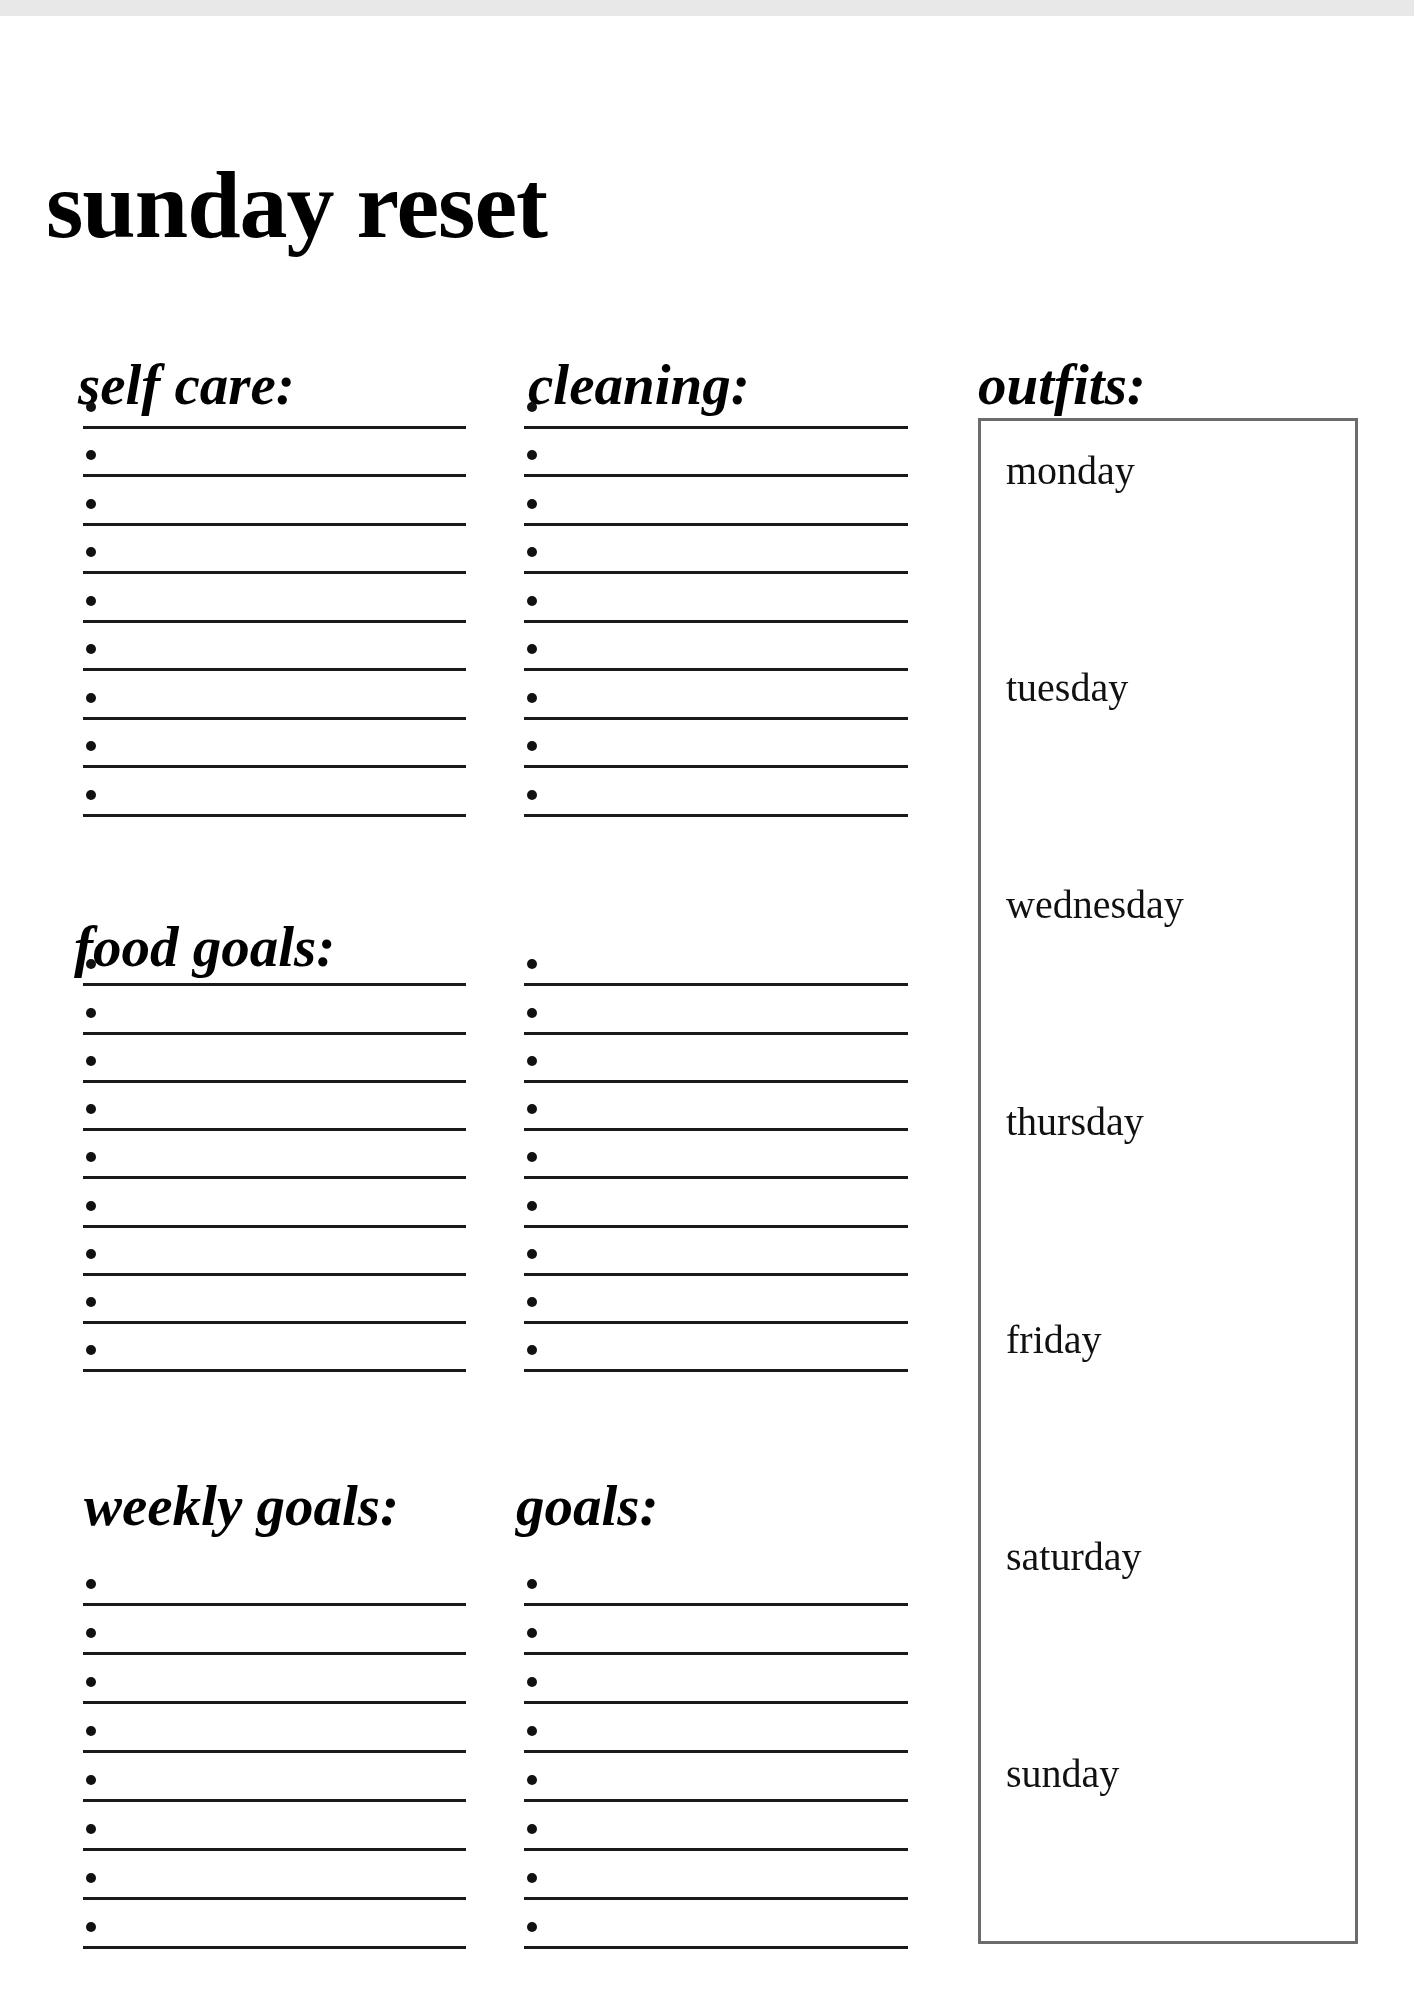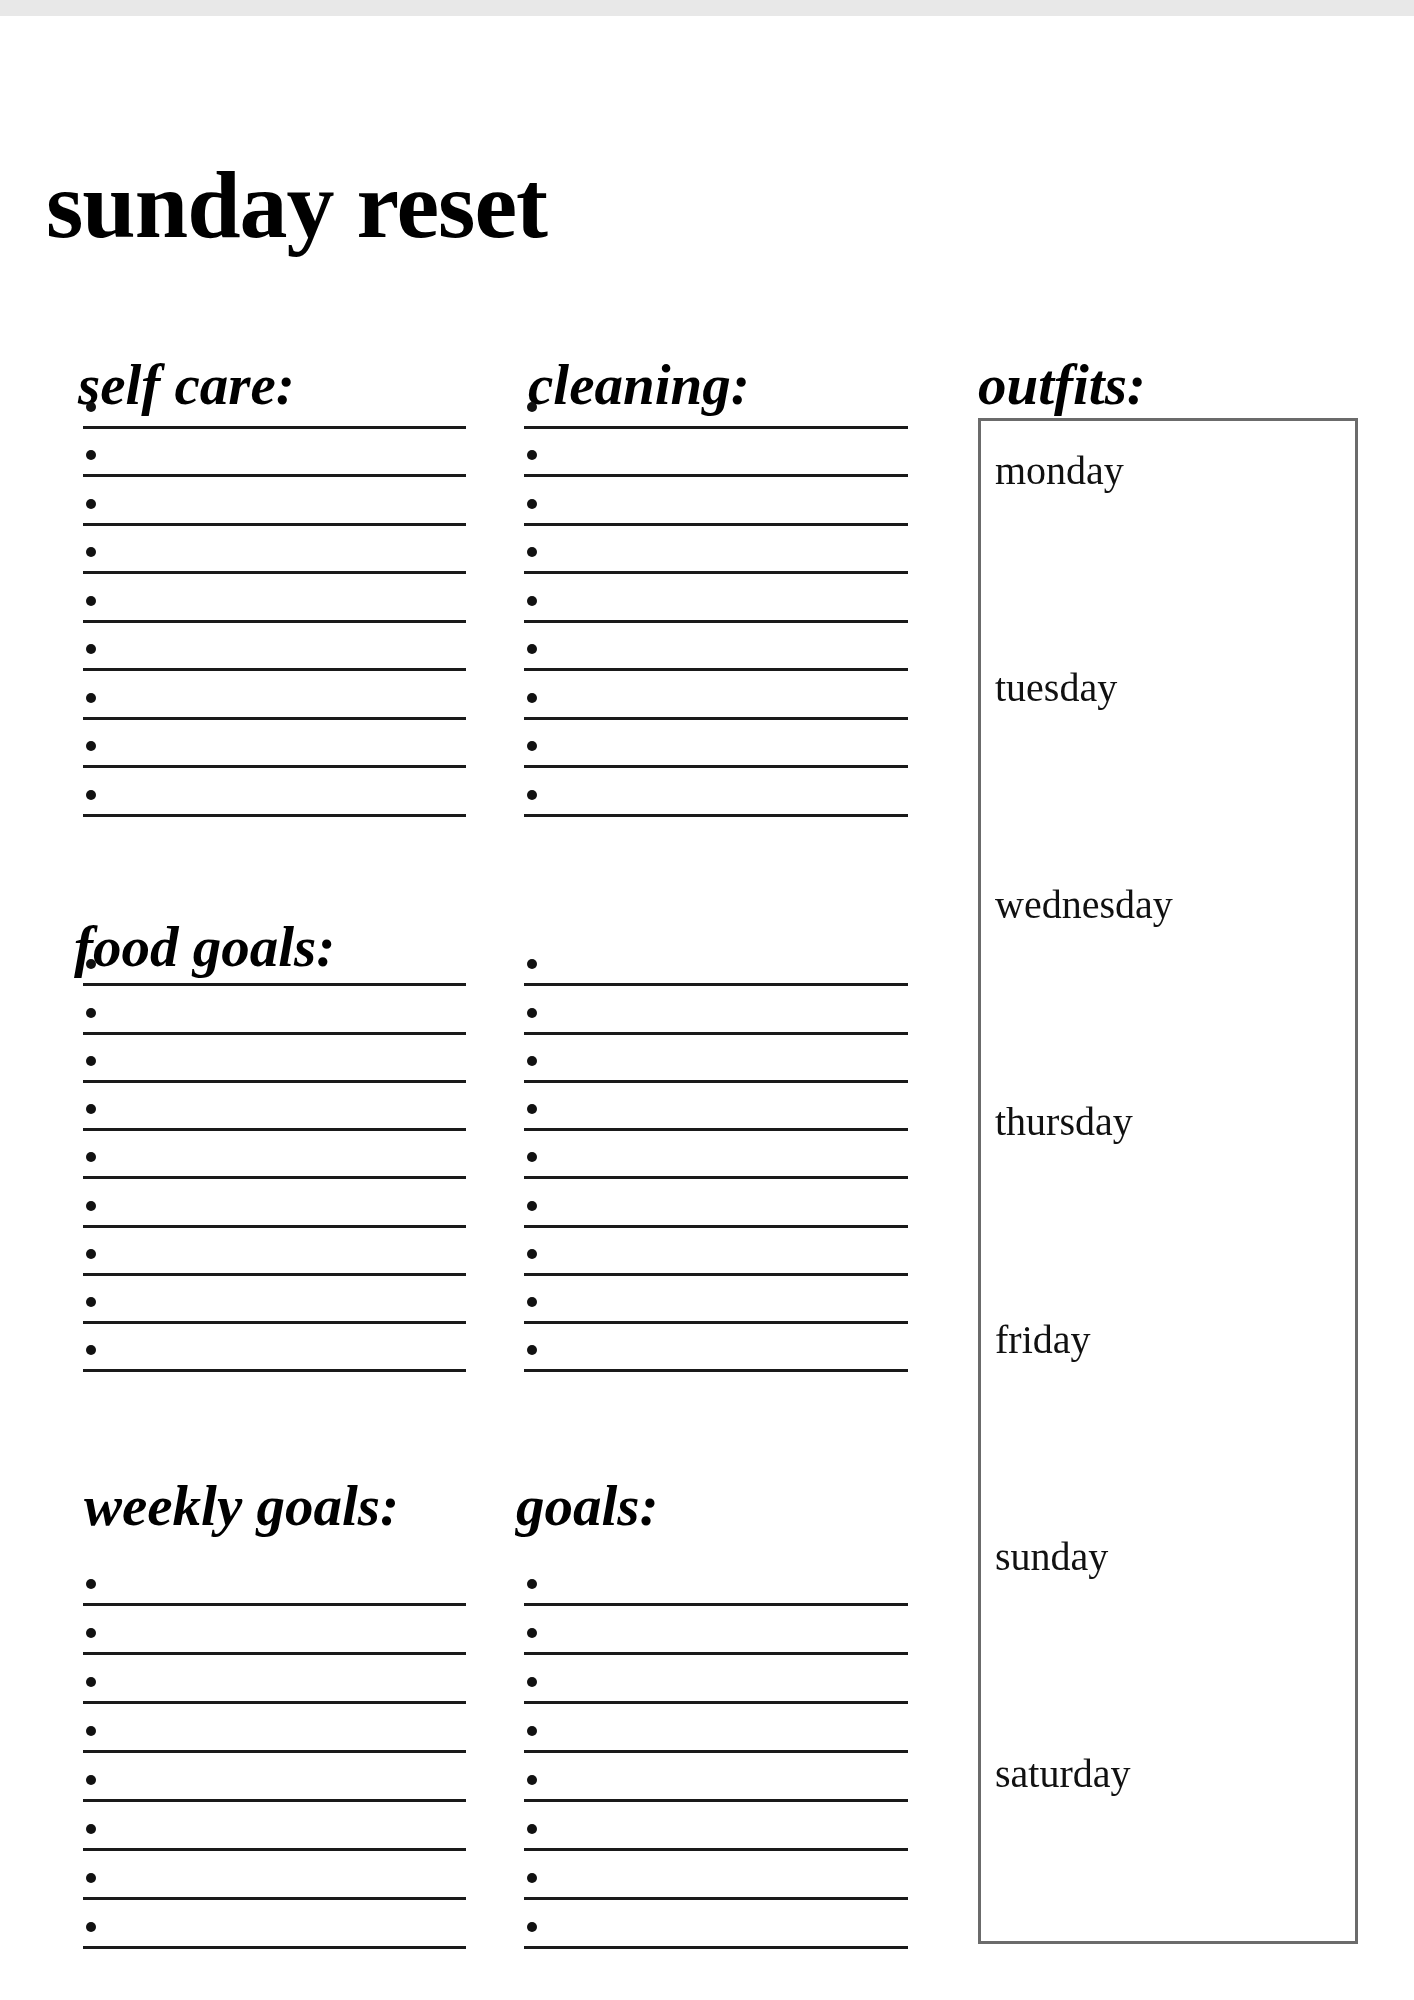--- a/index.html
+++ b/index.html
@@ -70,21 +70,21 @@
     width:380px;height:1526px;
     box-sizing:border-box;
     border:3px solid var(--box-border);
     background:var(--background);
     display:flex;
     flex-direction:column;
   }
   .day-slot{
     flex:1 1 0;
     box-sizing:border-box;
-    padding:30px 0 0 14px;
+    padding:30px 0 0 25px;
   }
   .day-label{
     font-size:40px;
     color:var(--ink);
     line-height:1;
   }
 </style>
 </head>
 <body>
 
@@ -271,17 +271,17 @@
       </div>
     </div>
 
   <h2 class="sec-h h-outfits">outfits:</h2>
   <div class="outfits-box">
       <div class="day-slot"><span class="day-label">monday</span></div>
       <div class="day-slot"><span class="day-label">tuesday</span></div>
       <div class="day-slot"><span class="day-label">wednesday</span></div>
       <div class="day-slot"><span class="day-label">thursday</span></div>
       <div class="day-slot"><span class="day-label">friday</span></div>
+      <div class="day-slot"><span class="day-label">saturday</span></div>
       <div class="day-slot"><span class="day-label">sunday</span></div>
-      <div class="day-slot"><span class="day-label">saturday</span></div>
     </div>
 
 </div>
 
 </body></html>

